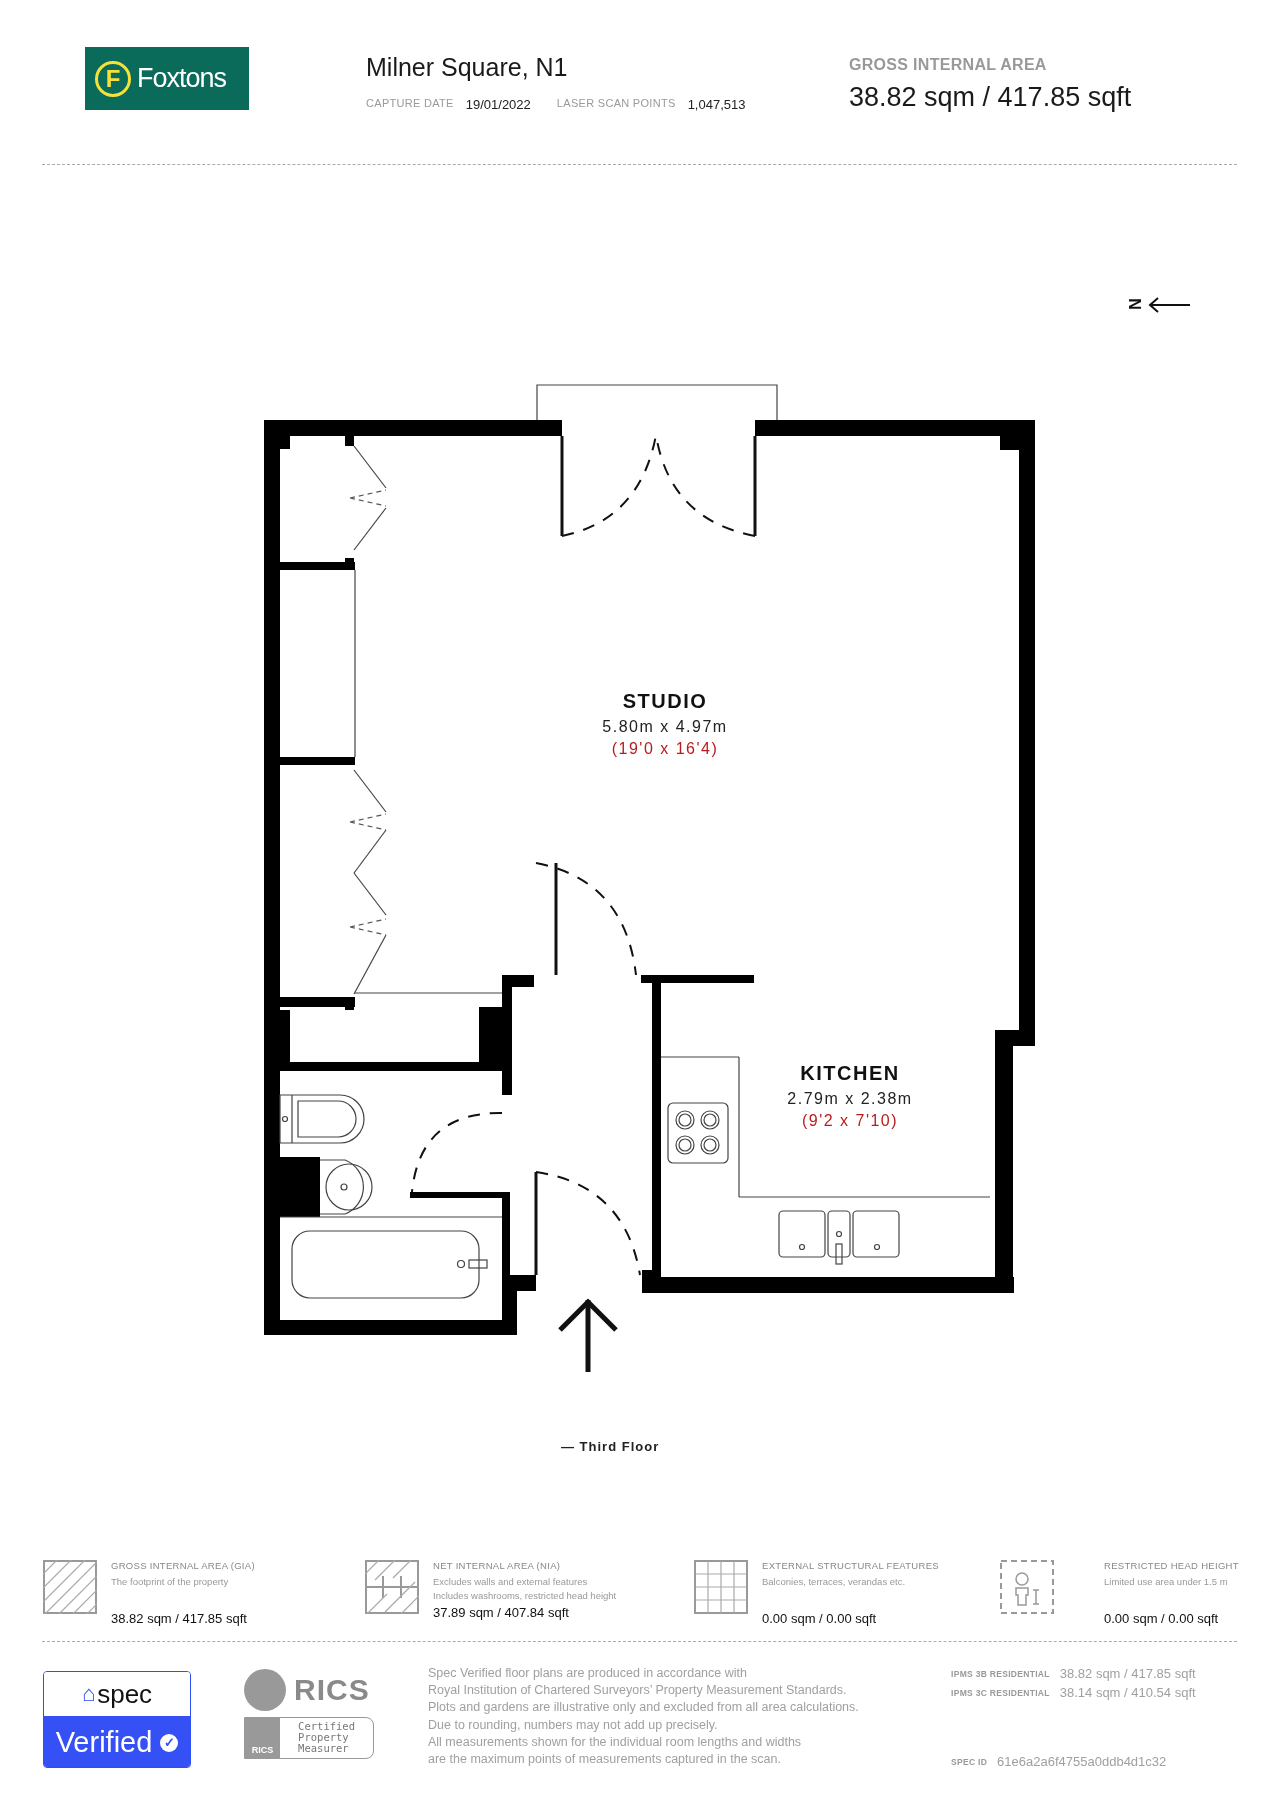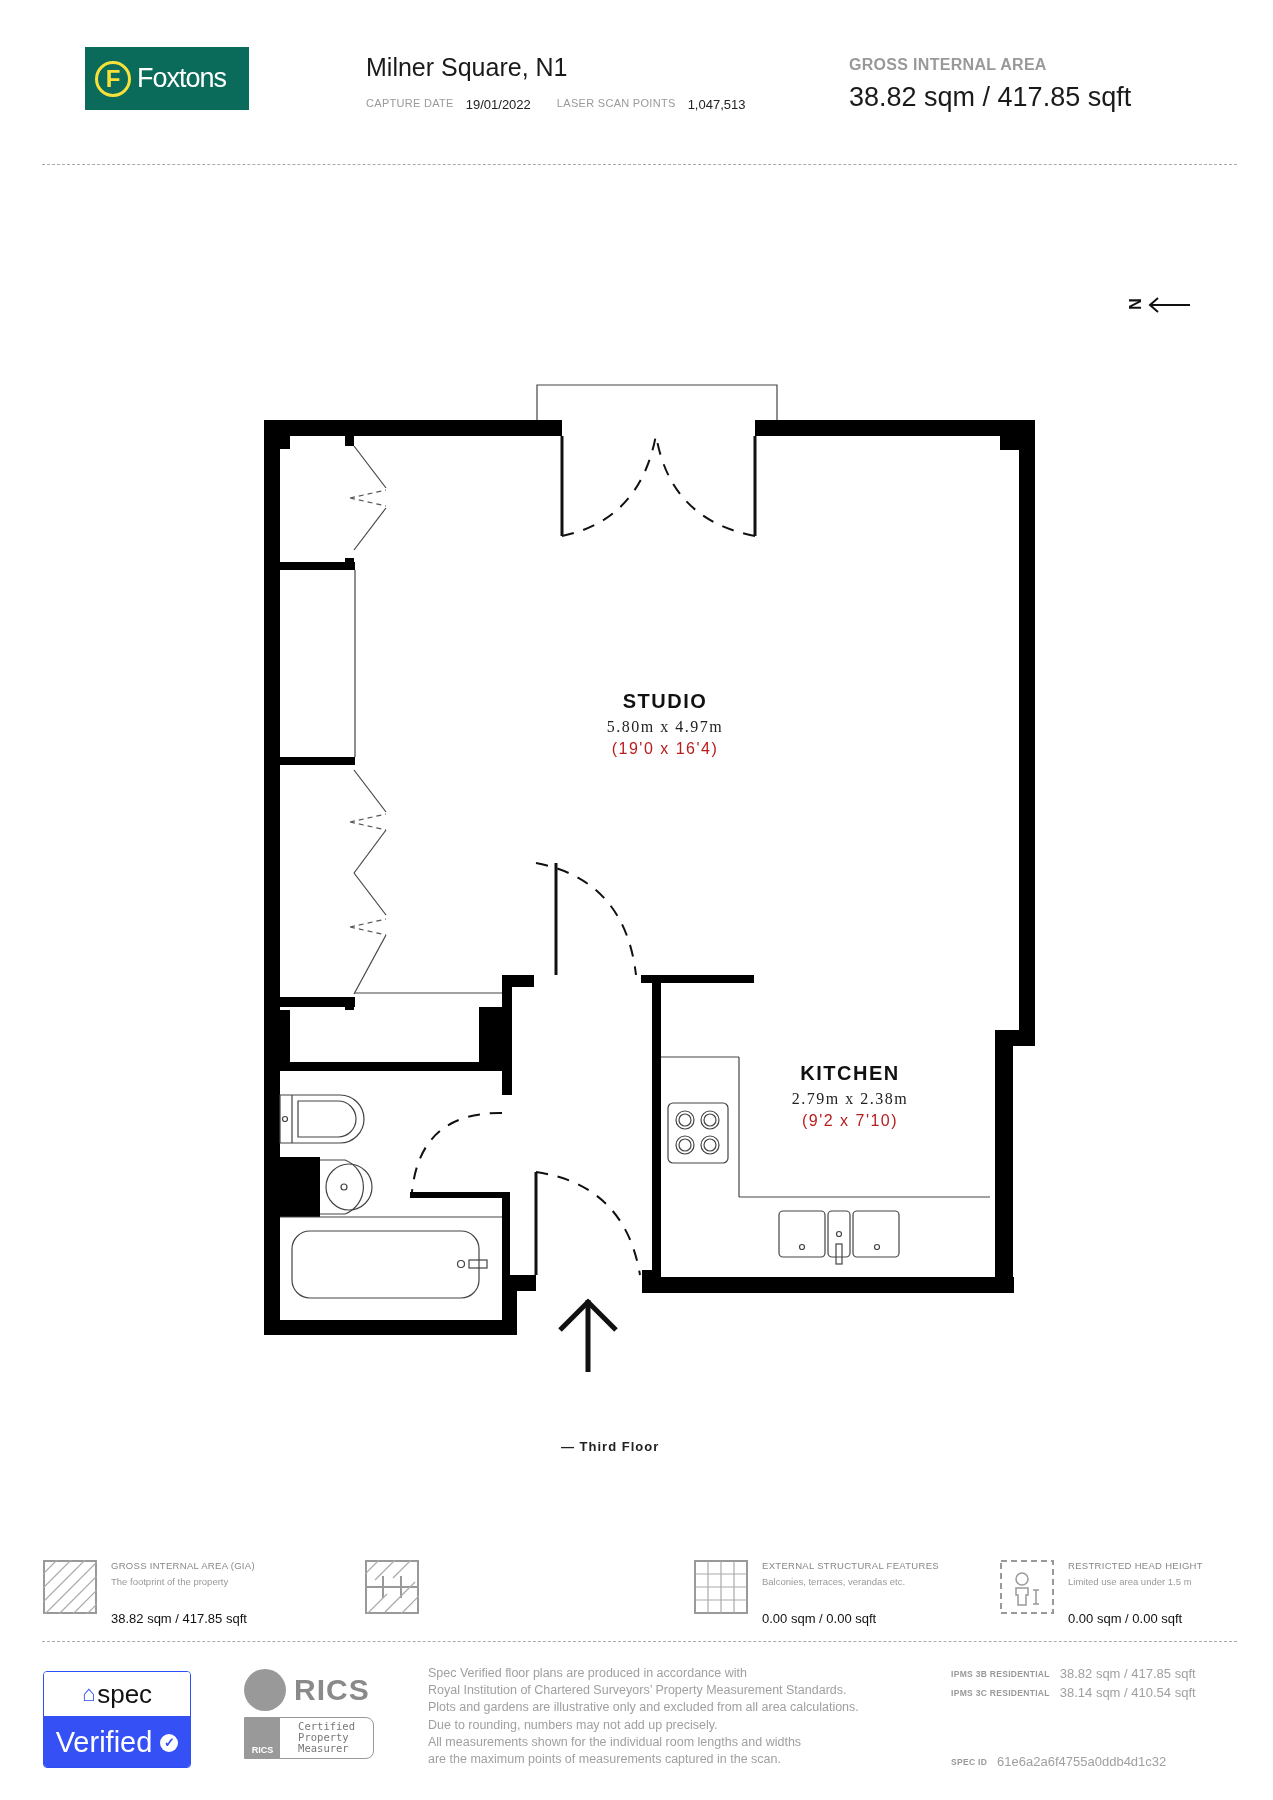--- a/index.html
+++ b/index.html
@@ -16,21 +16,21 @@
   .meta { left:366px; top:97px; font-size:11px; display:flex; gap:0; align-items:flex-start; }
   .meta .lbl { color:#9a9a9a; letter-spacing:0.3px; margin-right:12px; }
   .meta .val { color:#222; font-size:13px; margin-right:26px; }
   .gia-lbl { left:849px; top:56px; font-size:16px; color:#999; font-weight:bold; letter-spacing:0.3px; }
   .gia-val { left:849px; top:82px; font-size:27px; color:#1a1a1a; }
   .dash { left:42px; width:1195px; height:0; border-top:1.5px dashed #aaa; }
   .compass { left:1128px; top:295px; font-size:16px; font-weight:bold; }
   .floor-label { left:561px; top:1439px; font-size:13px; font-weight:bold; letter-spacing:1px; color:#222; }
   .room-label { text-align:center; letter-spacing:1.5px; }
   .room-name { font-size:20px; font-weight:bold; color:#111; }
-  .room-dim { font-size:16px; color:#222; margin-top:5px;font-family:Liberation Serif, serif; }
+  .room-dim { font-size:16px; color:#222; margin-top:5px; }
   .room-imp { font-size:16px; color:#b91c1c; margin-top:4px; }
   .legend-item { top:1560px; display:flex; }
   .legend-icon { width:54px; height:54px; margin-right:14px; flex:none; }
   .legend-text .h { font-size:9.5px; color:#888; letter-spacing:0.3px; }
   .legend-text .d { font-size:9.5px; color:#999; margin-top:4px; line-height:14px; }
   .legend-text .v { font-size:13px; color:#111; margin-top:8px; }
   .spec-badge { left:43px; top:1671px; width:148px; height:97px; border:1.5px solid #2f4ff6;
           border-radius:4px; overflow:hidden; box-sizing:border-box; }
   .spec-top { height:44px; display:flex; align-items:center; justify-content:center;
           color:#111; font-size:26px; background:#fff; }
@@ -221,40 +221,48 @@
     <path d="M1,1 H53 V53 H1 Z M18,16 V38 M36,16 V38 M1,27 H53" fill="none" stroke="#999" stroke-width="2"></path>
     <g stroke="#aaa" stroke-width="1.2">
         <line x1="0" y1="14" x2="14" y2="0"></line>
         <line x1="10" y1="20" x2="30" y2="0"></line>
         <line x1="28" y1="18" x2="46" y2="0"></line>
         <line x1="2" y1="54" x2="22" y2="34"></line>
         <line x1="20" y1="52" x2="50" y2="22"></line>
         <line x1="36" y1="54" x2="54" y2="36"></line>
       </g>
   </svg>
+  <div class="legend-text">
+    <div class="h">NET INTERNAL AREA (NIA)</div>
+    <div class="d">
+      <div>Excludes walls and external features</div>
+      <div>Includes washrooms, restricted head height</div>
+    </div>
+    <div class="v" style="margin-top:2px;">37.89 sqm / 407.84 sqft</div>
+  </div>
 </div>
 <div class="abs legend-item" style="left:694px;">
   <svg class="legend-icon" viewBox="0 0 54 54">
     <rect x="1" y="1" width="52" height="52" fill="none" stroke="#999" stroke-width="2"></rect>
     <g stroke="#aaa" stroke-width="1.2">
         <line x1="14" y1="1" x2="14" y2="53"></line>
         <line x1="27" y1="1" x2="27" y2="53"></line>
         <line x1="40" y1="1" x2="40" y2="53"></line>
         <line x1="1" y1="14" x2="53" y2="14"></line>
         <line x1="1" y1="27" x2="53" y2="27"></line>
         <line x1="1" y1="40" x2="53" y2="40"></line>
       </g>
   </svg>
   <div class="legend-text">
     <div class="h">EXTERNAL STRUCTURAL FEATURES</div>
     <div class="d">Balconies, terraces, verandas etc.</div>
     <div class="v" style="margin-top:22px;">0.00 sqm / 0.00 sqft</div>
   </div>
 </div>
-<div class="abs legend-item" style="left:1000px;">
+<div class="abs legend-item" style="left:1000px;gap:36px;">
   <svg class="legend-icon" viewBox="0 0 54 54">
     <rect x="1" y="1" width="52" height="52" fill="none" stroke="#999" stroke-width="2" stroke-dasharray="6,4"></rect>
     <g fill="none" stroke="#999" stroke-width="1.5">
         <circle cx="22" cy="19" r="6"></circle>
         <path d="M16,28 H28 V35 H26 V45 H18 V35 H16 Z"></path>
         <line x1="36" y1="30" x2="36" y2="44"></line>
         <line x1="33" y1="30" x2="39" y2="30"></line>
         <line x1="33" y1="44" x2="39" y2="44"></line>
       </g>
   </svg>

